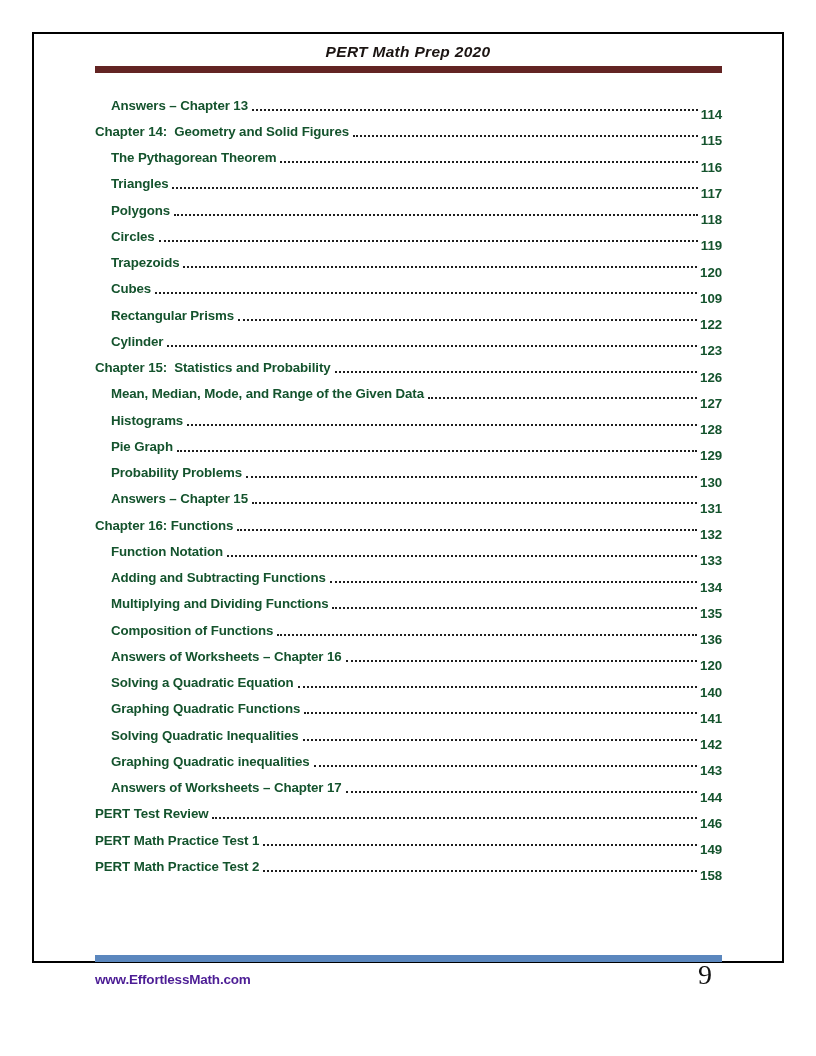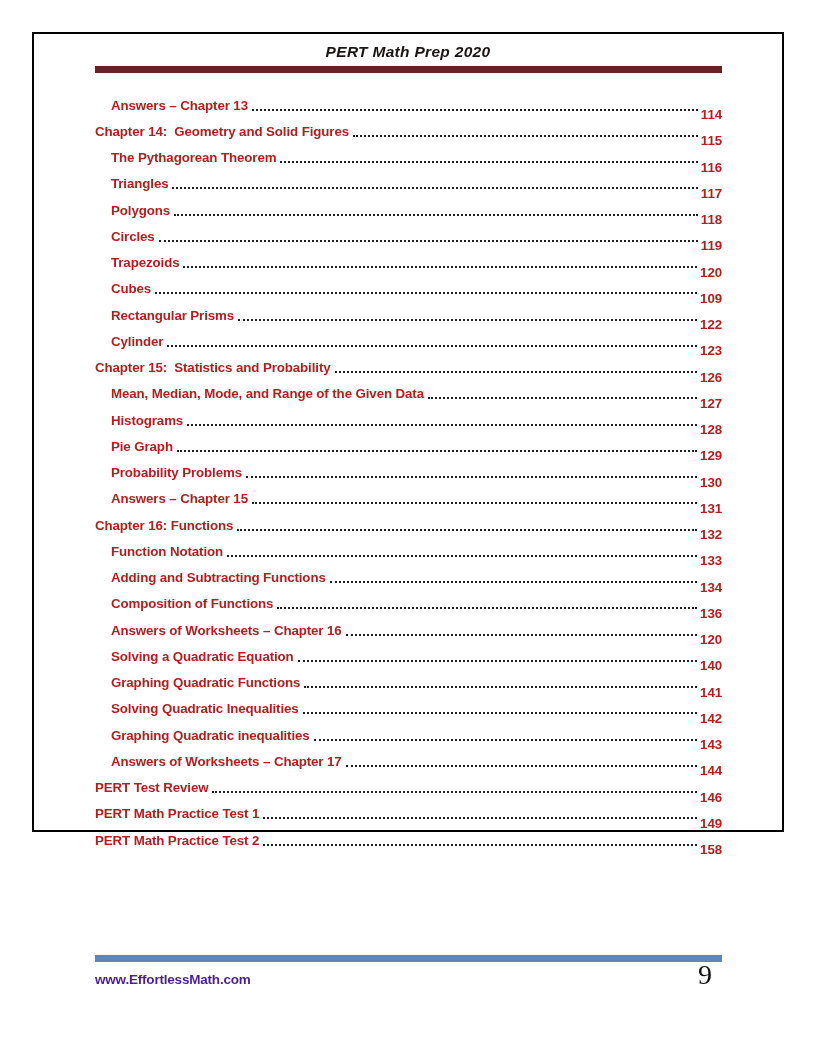--- a/index.html
+++ b/index.html
@@ -5,21 +5,21 @@
   html, body { margin: 0; padding: 0; }
   body {
     width: 816px; height: 1056px;
     background: #ffffff;
     position: relative;
     font-family: "Liberation Sans", sans-serif;
     -webkit-font-smoothing: antialiased;
   }
   .page-frame {
     position: absolute; left: 32px; top: 32px;
-    width: 752px; height: 800px;
+    width: 752px; height: 931px;
     border: 2px solid #000;
     box-sizing: border-box;
     background: #fff;
   }
   .doc-title {
     position: absolute; top: 9px; left: 0; right: 0;
     text-align: center;
     font-style: italic; font-weight: bold;
     font-size: 15.5px; letter-spacing: 0.3px;
     color: #1b1412;
@@ -29,21 +29,21 @@
     height: 7px;
     background: var(--header-rule, #632423);
   }
   .toc {
     position: absolute; top: 58px; left: 61px; right: 60px;
   }
   .toc-row {
     display: flex; align-items: center;
     height: 26.26px;
     font-weight: bold; font-size: 13.3px;
-    color: #b91c1c; letter-spacing: -0.1px;
+    color: #14532d; letter-spacing: -0.1px;
   }
   .toc-row.indent { padding-left: 16px; }
   .toc-label { white-space: pre; }
   .leader {
     flex: 1;
     height: 9px;
     border-bottom: 2px dotted #1e1e1e;
     margin: 0 3px 0 4px;
   }
   .toc-page { flex: none; margin-top: 19px; }
@@ -163,20 +163,25 @@
         <span class="toc-label">Function Notation</span>
         <span class="leader"></span>
         <span class="toc-page">133</span>
       </div>
       <div class="toc-row indent">
         <span class="toc-label">Adding and Subtracting Functions</span>
         <span class="leader"></span>
         <span class="toc-page">134</span>
       </div>
       <div class="toc-row indent">
+        <span class="toc-label">Multiplying and Dividing Functions</span>
+        <span class="leader"></span>
+        <span class="toc-page">135</span>
+      </div>
+      <div class="toc-row indent">
         <span class="toc-label">Composition of Functions</span>
         <span class="leader"></span>
         <span class="toc-page">136</span>
       </div>
       <div class="toc-row indent">
         <span class="toc-label">Answers of Worksheets – Chapter 16</span>
         <span class="leader"></span>
         <span class="toc-page">120</span>
       </div>
       <div class="toc-row indent">

